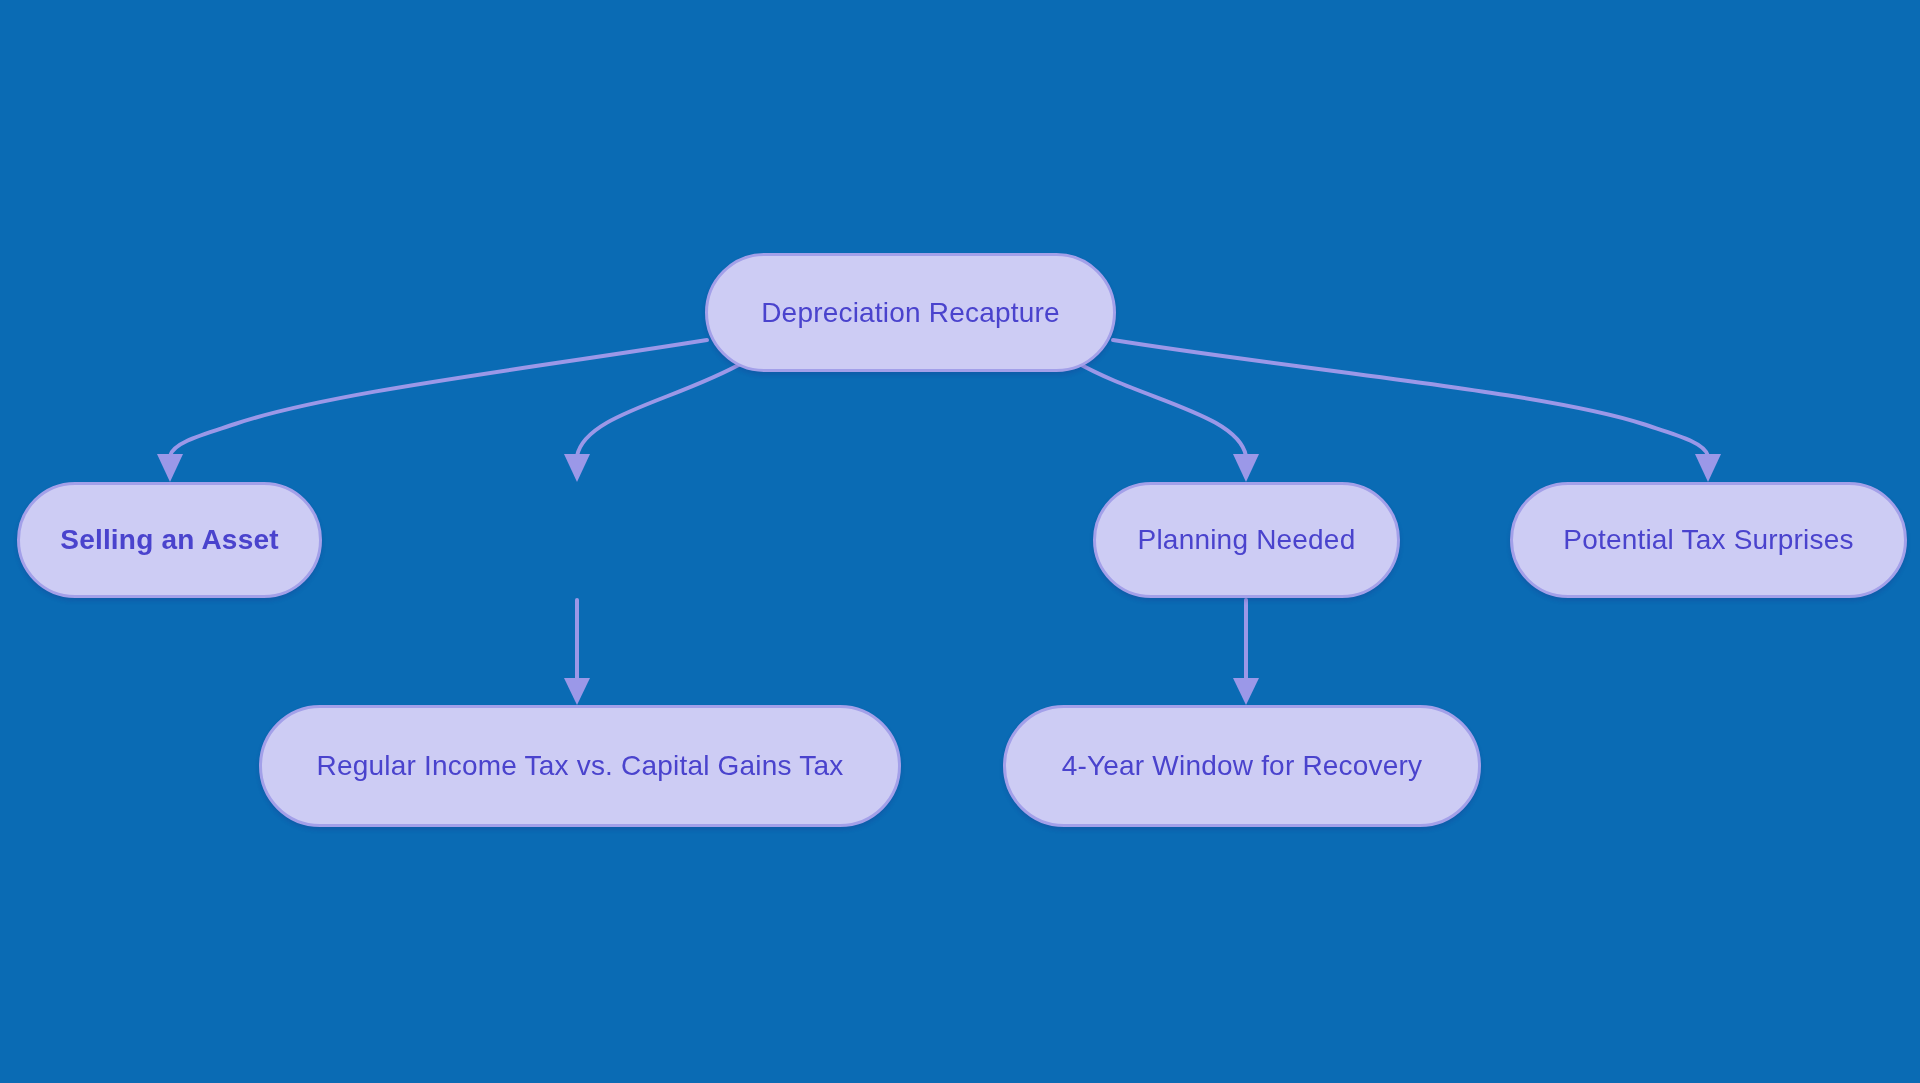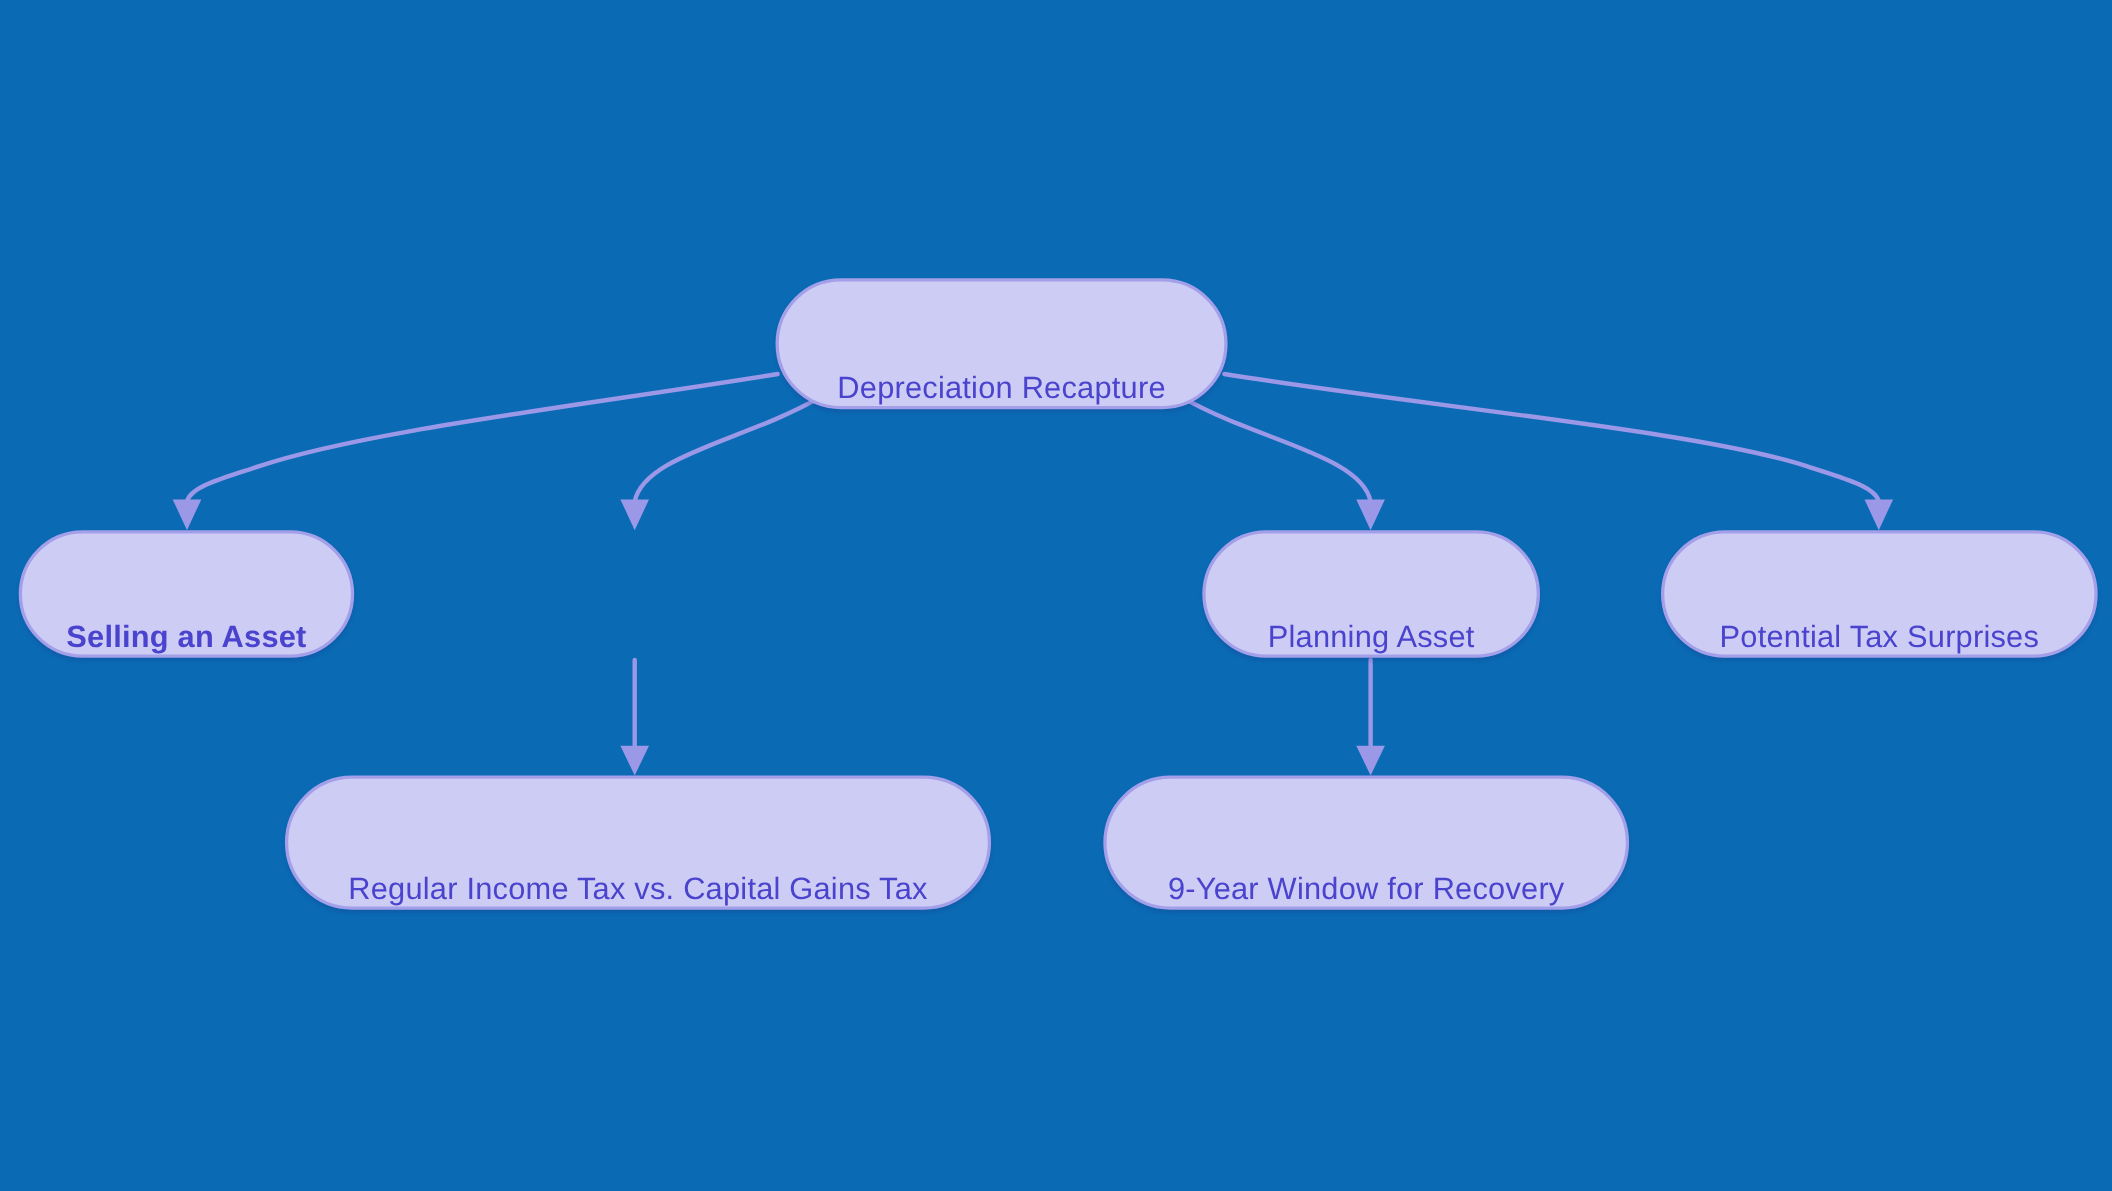--- a/index.html
+++ b/index.html
@@ -36,21 +36,21 @@
     stroke-width: 4;
     stroke-linecap: round;
   }
   .arrowhead {
     fill: var(--edge);
     stroke: none;
   }
   .node {
     position: absolute;
     display: flex;
-    align-items: flex-end;
+    align-items: center;
     justify-content: center;
     background: var(--node-fill);
     border: 3px solid var(--node-border);
     border-radius: 999px;
     color: var(--text);
     font-size: 28px;
     letter-spacing: 0.2px;
     text-align: center;
     white-space: nowrap;
     box-shadow: 0 3px 4px rgba(40, 30, 120, 0.18);
@@ -92,28 +92,28 @@
   <div class="node" id="node-root">
     <span>Depreciation Recapture</span>
   </div>
 
   <div class="node" id="node-selling">
     <span>Selling an Asset</span>
   </div>
 
 
   <div class="node" id="node-planning">
-    <span>Planning Asset</span>
+    <span>Planning Needed</span>
   </div>
 
   <div class="node" id="node-potential">
     <span>Potential Tax Surprises</span>
   </div>
 
   <div class="node" id="node-regular">
     <span>Regular Income Tax vs. Capital Gains Tax</span>
   </div>
 
   <div class="node" id="node-tenyear">
-    <span>9-Year Window for Recovery</span>
+    <span>4-Year Window for Recovery</span>
   </div>
 
 </div>
 
 </body></html>

